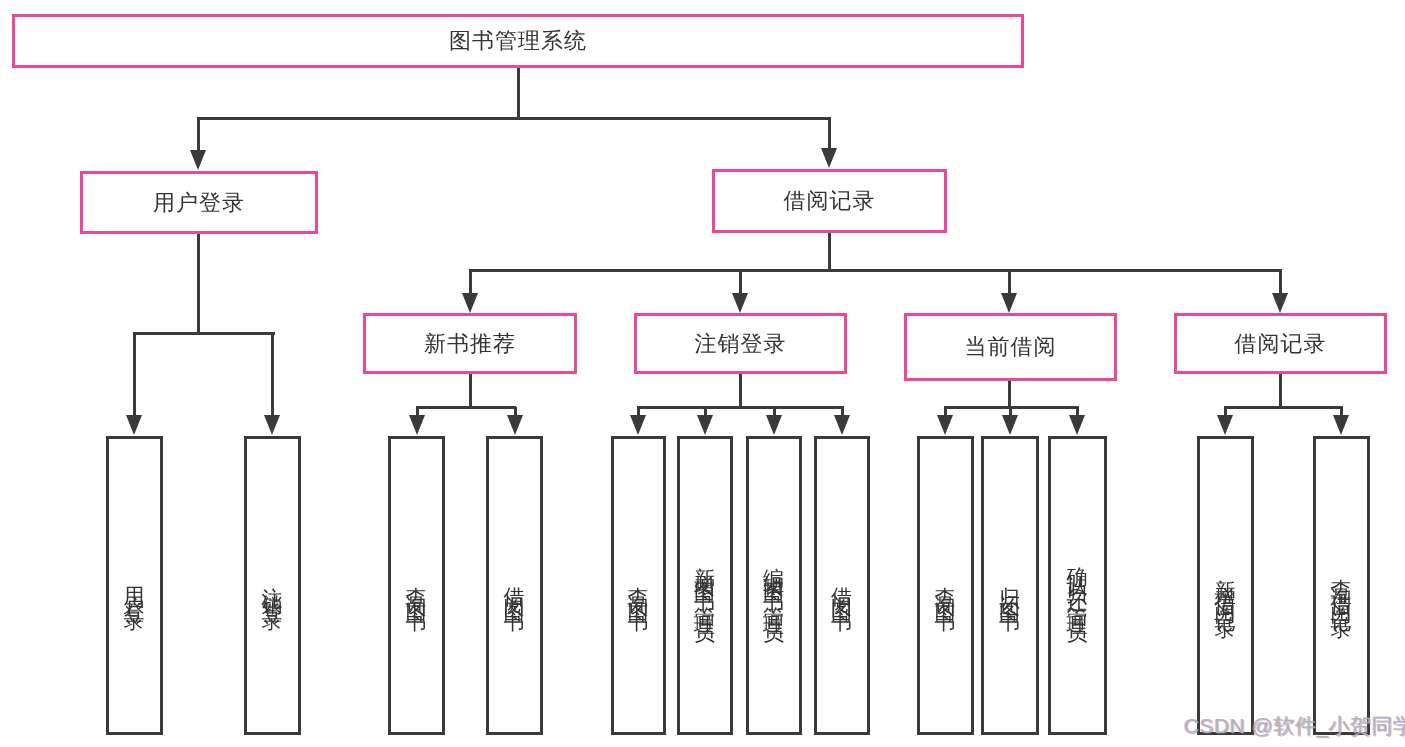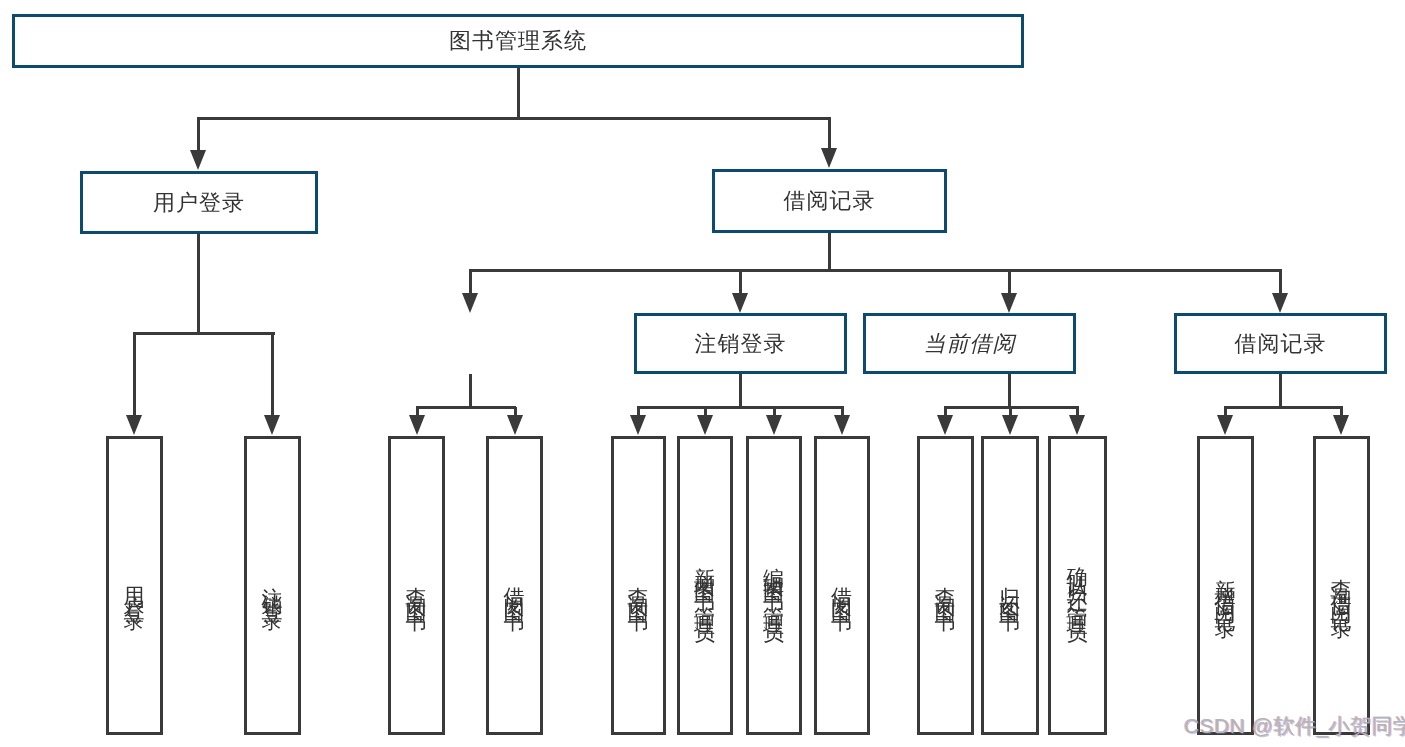--- a/index.html
+++ b/index.html
@@ -32,21 +32,21 @@
     width: 0; height: 0;
     border-left: 8px solid transparent;
     border-right: 8px solid transparent;
     border-top: 20px solid #3a3a3a;
   }
   
   .hbox {
     position: absolute;
     box-sizing: border-box;
     background: #ffffff;
-    border: 3px solid #0c4a6e;
+    border: 3px solid #ec4899;
     display: flex;
     align-items: center;
     justify-content: center;
     font-size: 22px;
     color: #333333;
     letter-spacing: 1px;
     white-space: nowrap;
   }
   .leaf {
     position: absolute;
@@ -127,24 +127,27 @@
     <span>图书管理系统</span>
   </div>
 
   <div class="hbox" style="left:80px; top:171px; width:238px; height:63px;">
     <span>用户登录</span>
   </div>
   <div class="hbox" style="left:712px; top:169px; width:235px; height:64px;">
     <span>借阅记录</span>
   </div>
 
+  <div class="hbox" style="left:363px; top:313px; width:214px; height:61px;">
+    <span>新书推荐</span>
+  </div>
   <div class="hbox" style="left:634px; top:313px; width:213px; height:61px;">
     <span>注销登录</span>
   </div>
-  <div class="hbox" style="left:863px; top:313px; width:213px; height:61px;font-style:italic;">
+  <div class="hbox" style="left:904px; top:313px; width:213px; height:68px;">
     <span>当前借阅</span>
   </div>
   <div class="hbox" style="left:1174px; top:313px; width:213px; height:61px;">
     <span>借阅记录</span>
   </div>
 
   <div class="leaf" style="left:106px; width:57px;">
     <span class="vtext">用户登录</span>
   </div>
   <div class="leaf" style="left:244px; width:57px;">

